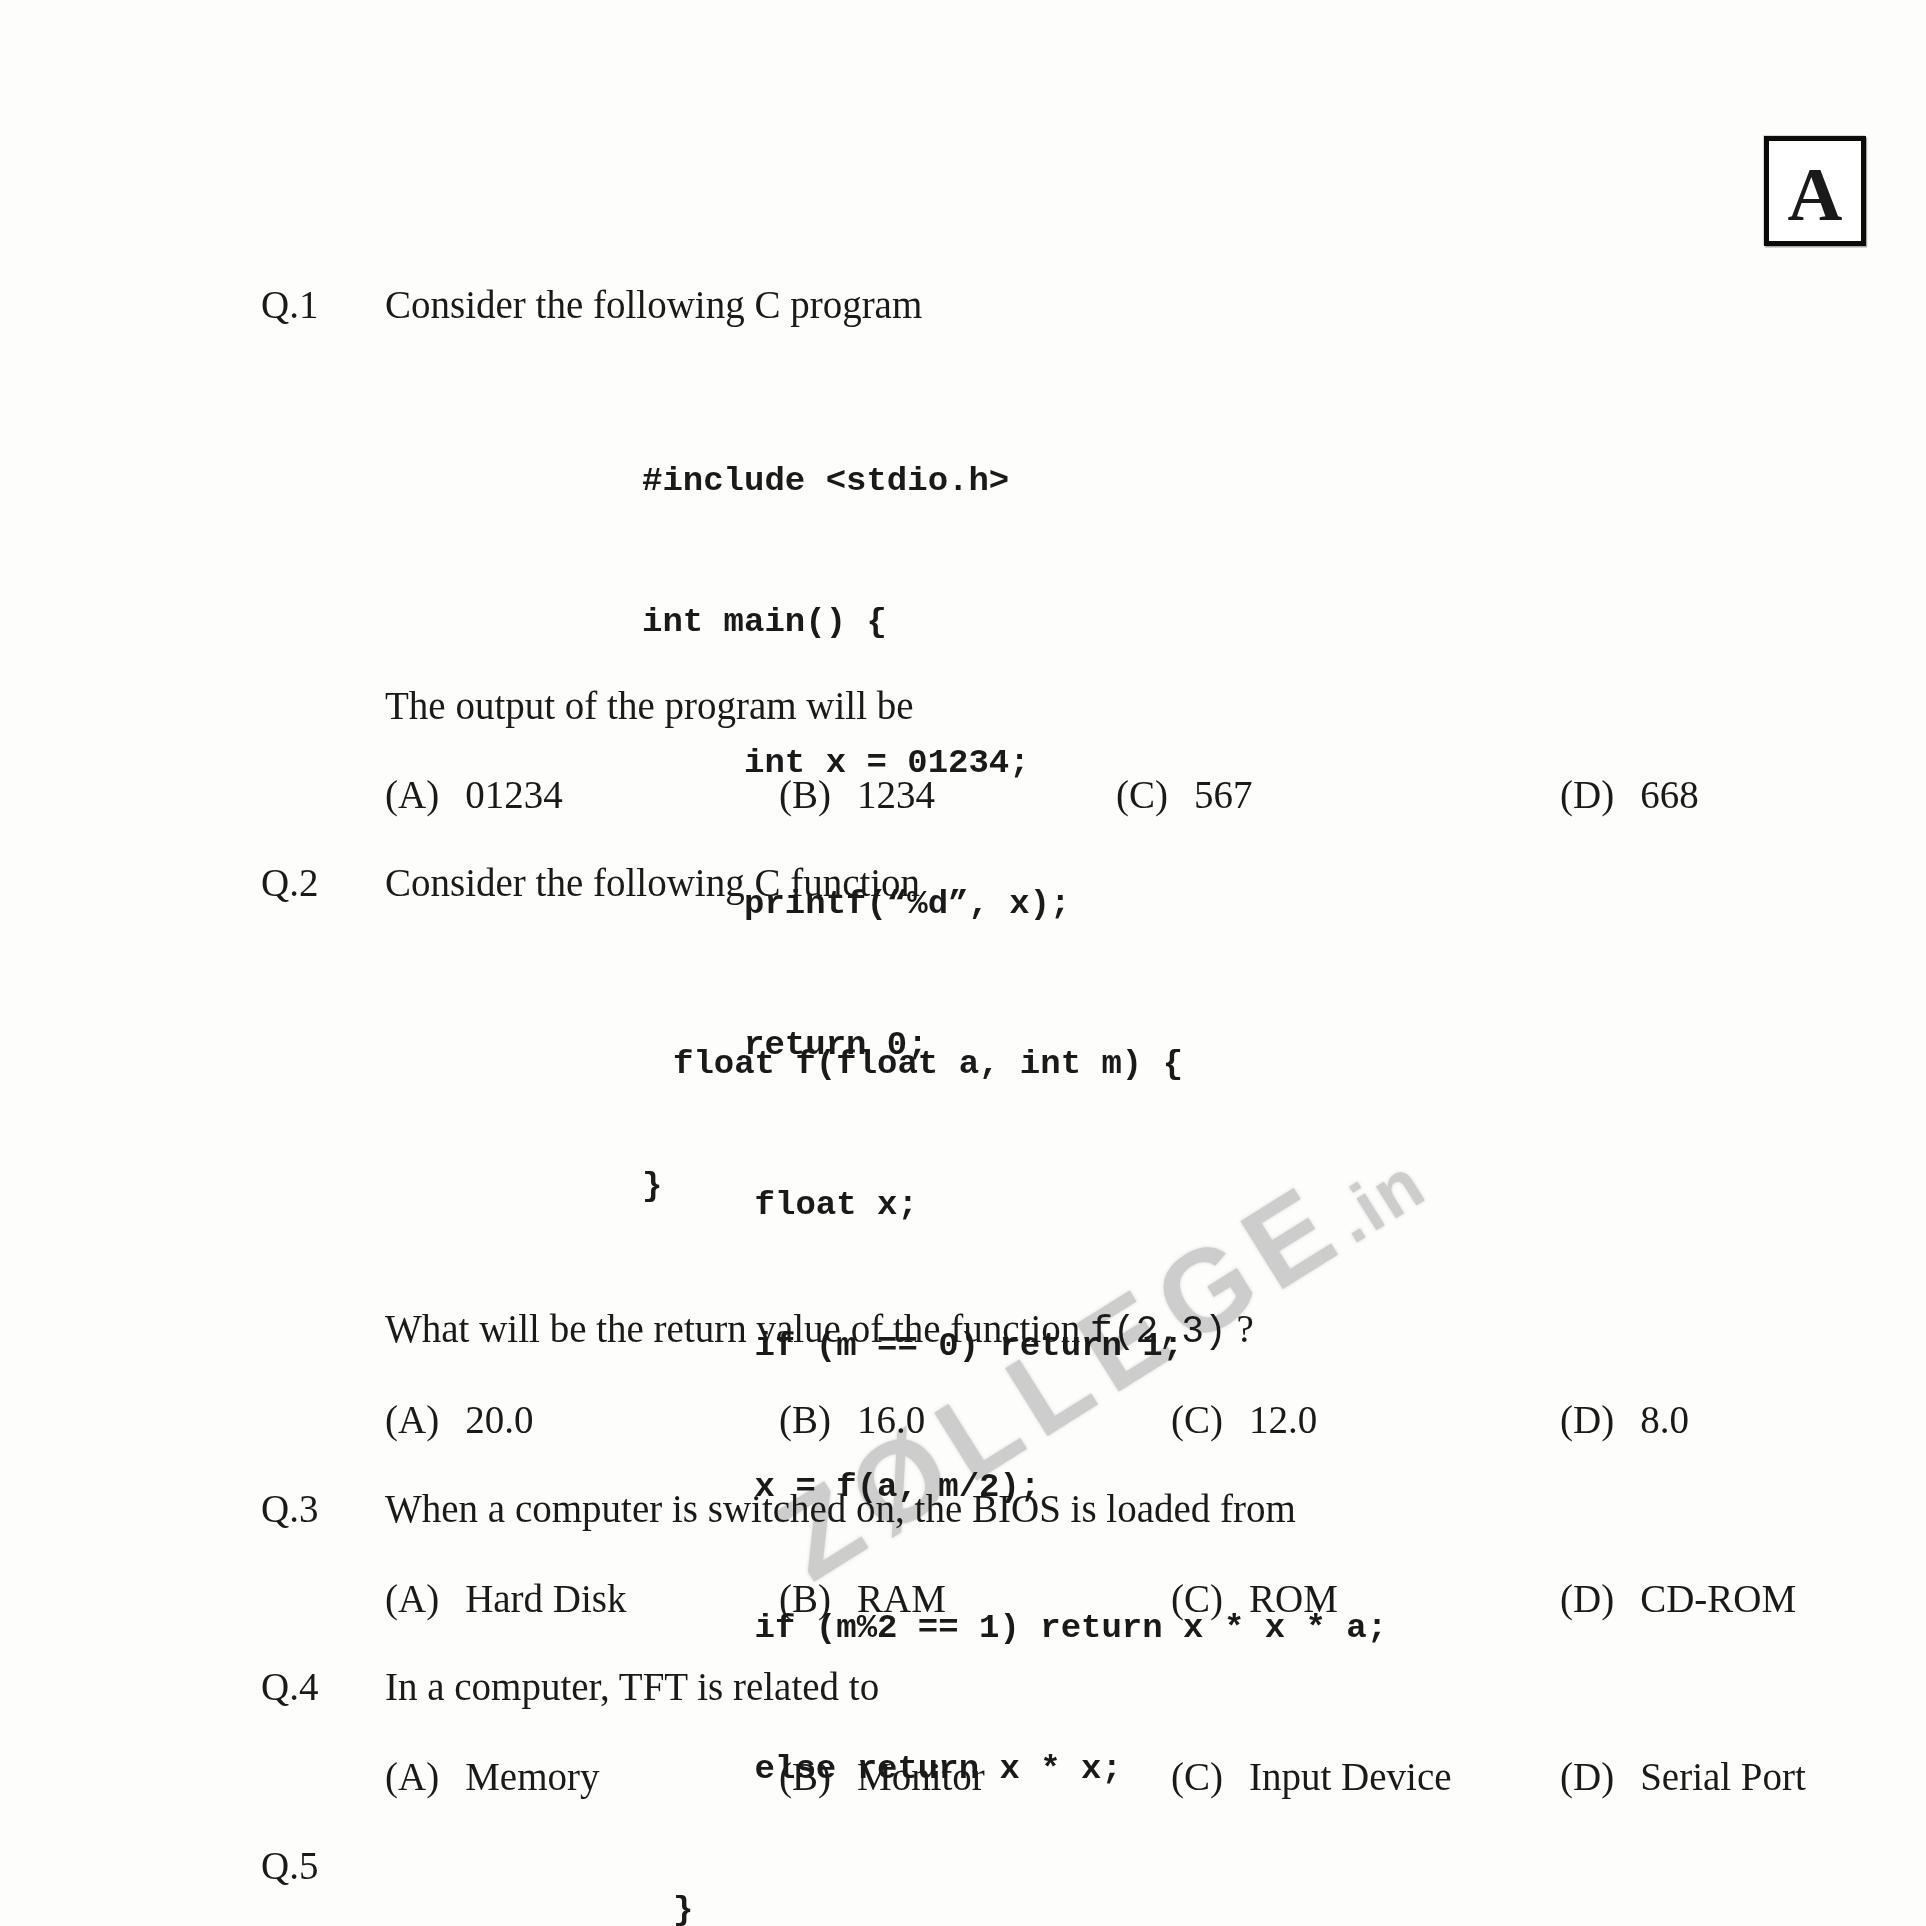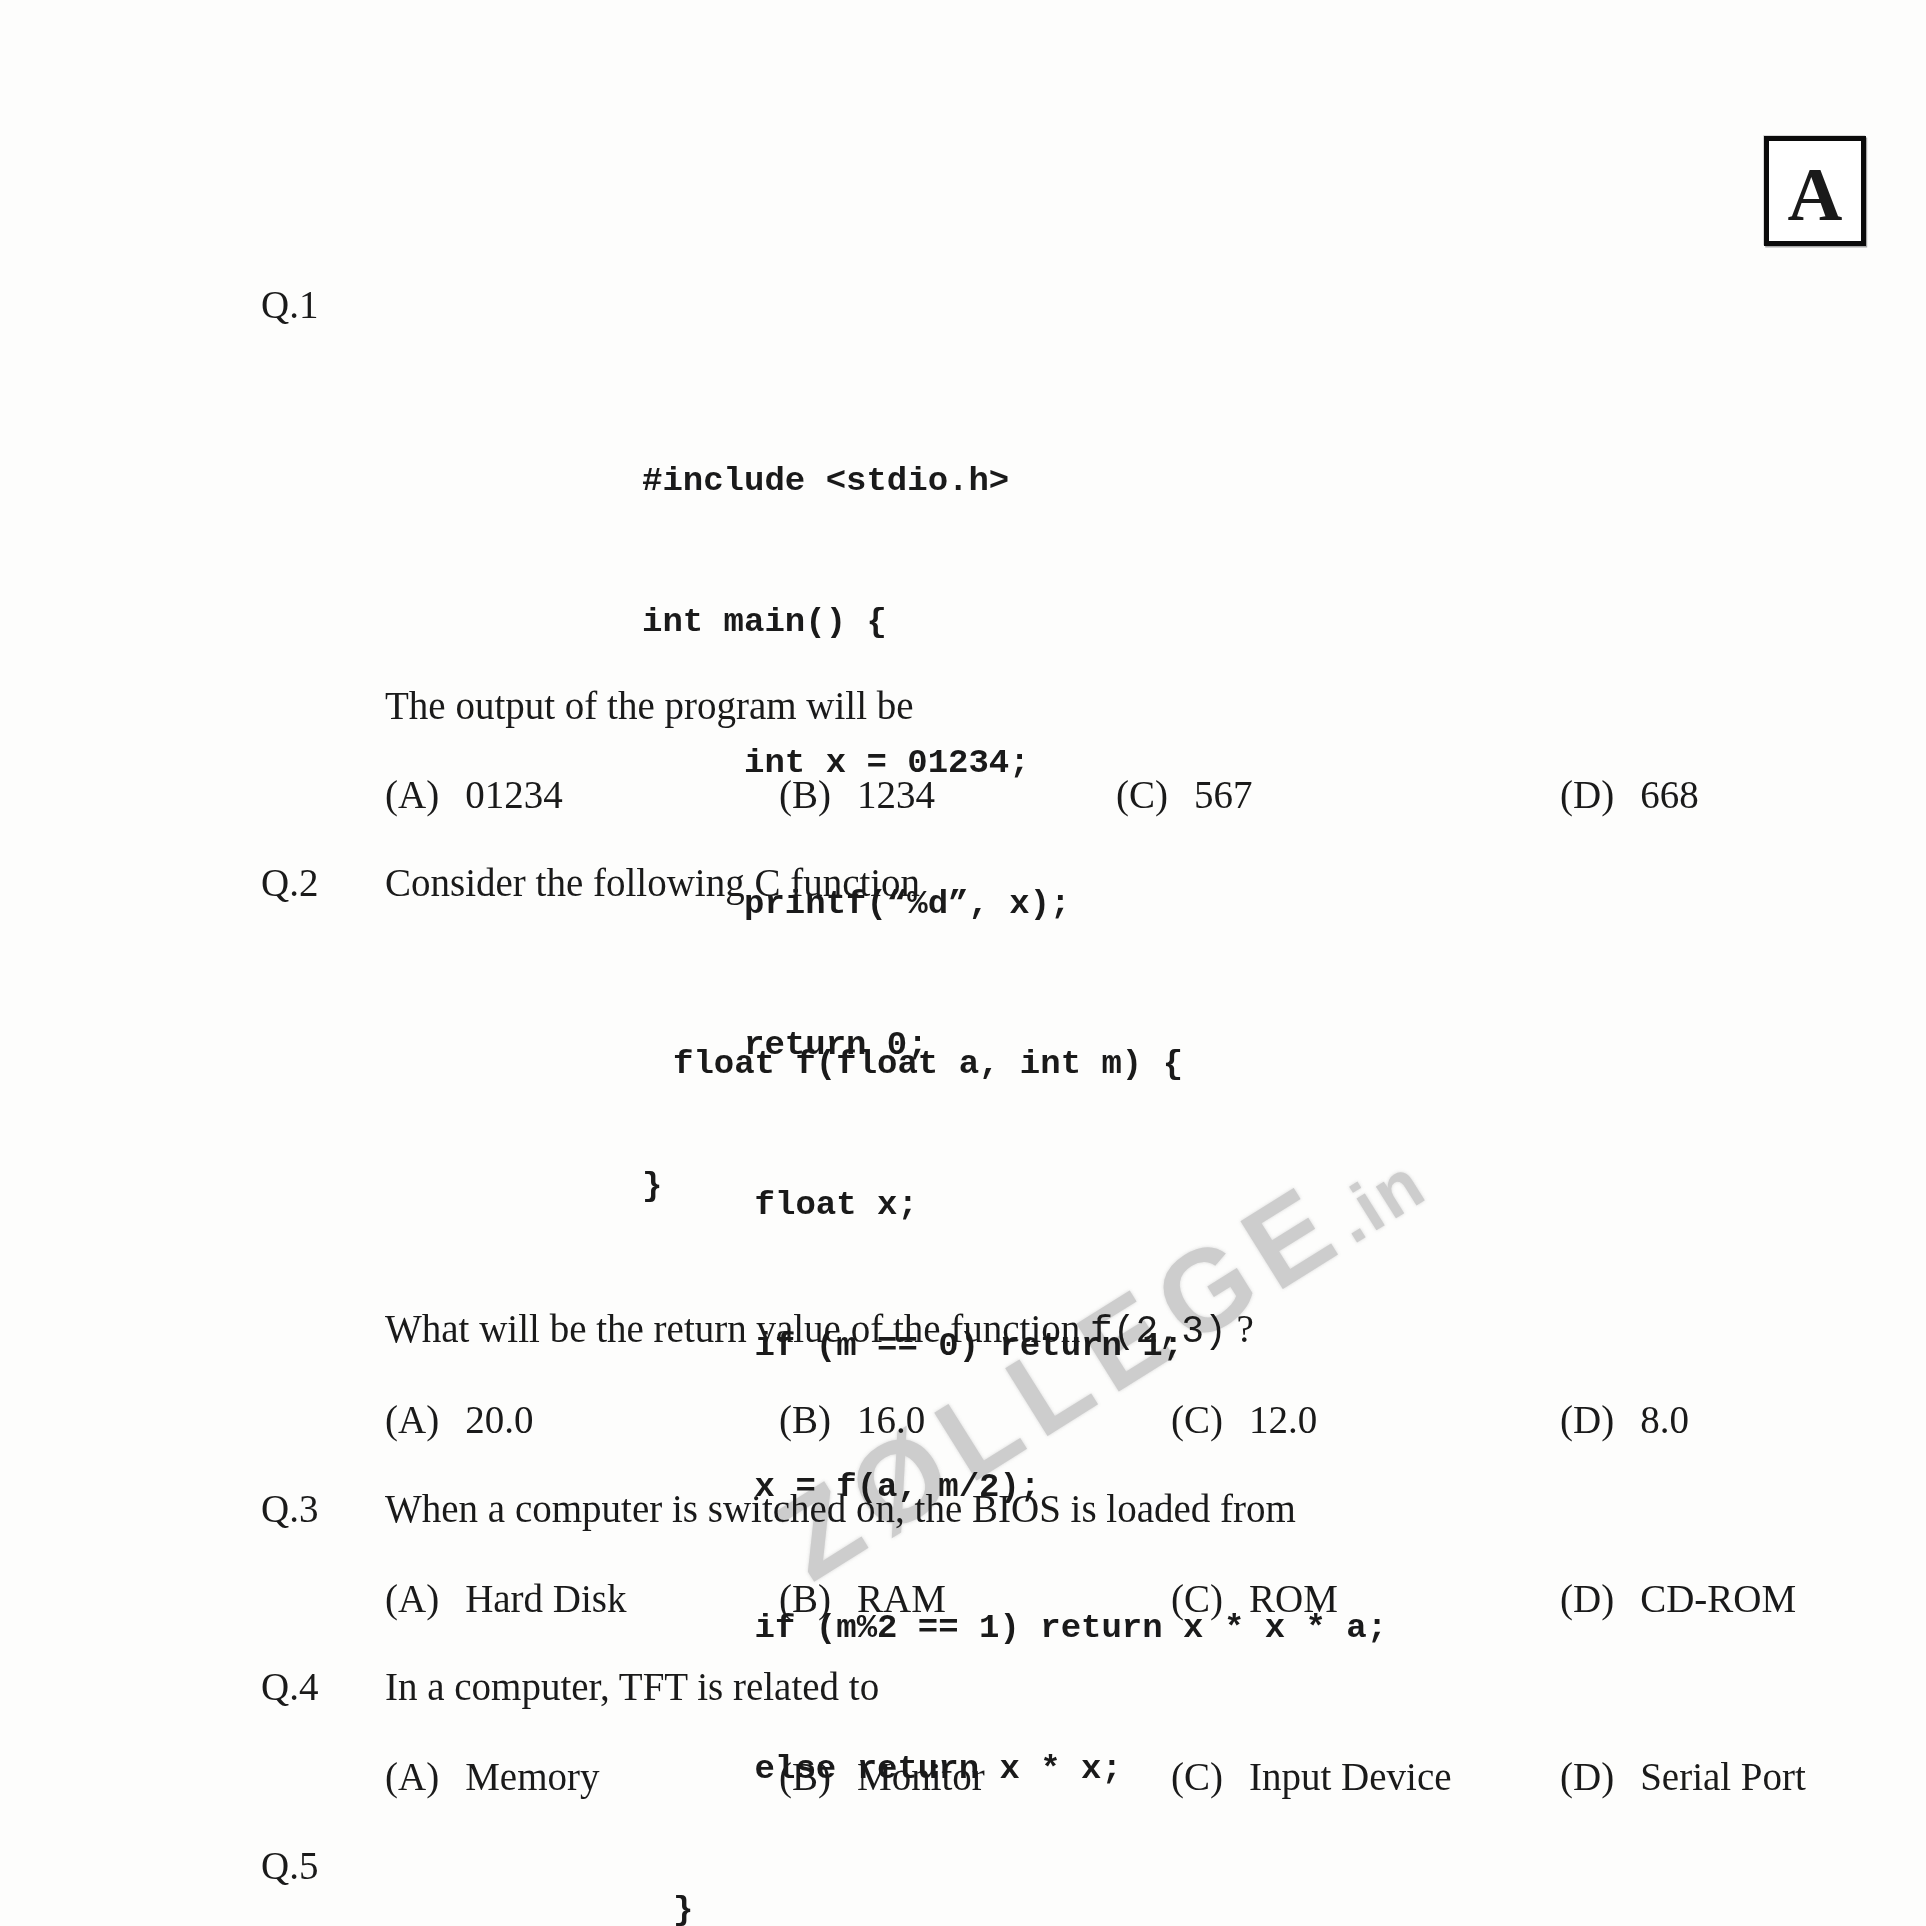--- a/index.html
+++ b/index.html
@@ -62,20 +62,21 @@
   <div class="watermark"><span>ZØLLEGE</span><span class="wm-suffix">.in</span></div>
 
   <div class="content">
 
     <div class="set-box">
       <span class="set-letter">A</span>
     </div>
 
     <div class="row">
       <span class="qnum" style="left:261px; top:280px">Q.1</span>
+      <span class="qtext" style="left:385px; top:280px">Consider the following C program</span>
     </div>
     <div class="code" style="left:642px; top:364px">
       <div>#include &lt;stdio.h&gt;</div>
       <div>int main() {</div>
       <div>     int x = 01234;</div>
       <div>     printf(“%d”, x);</div>
       <div>     return 0;</div>
       <div>}</div>
     </div>
     <div class="row">

